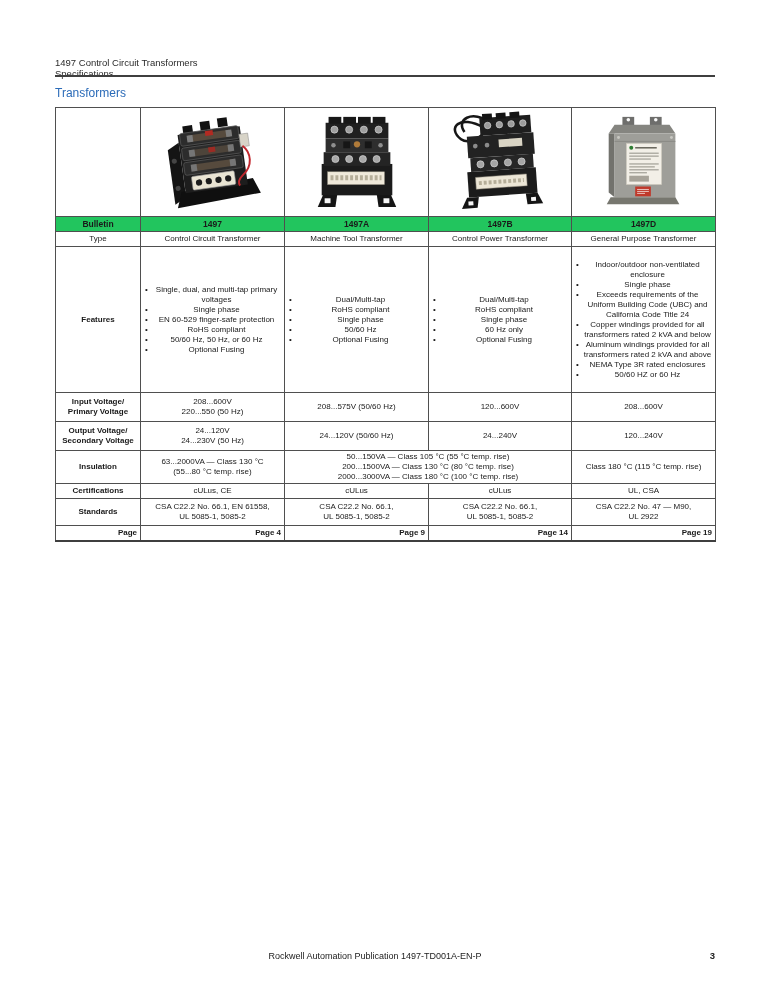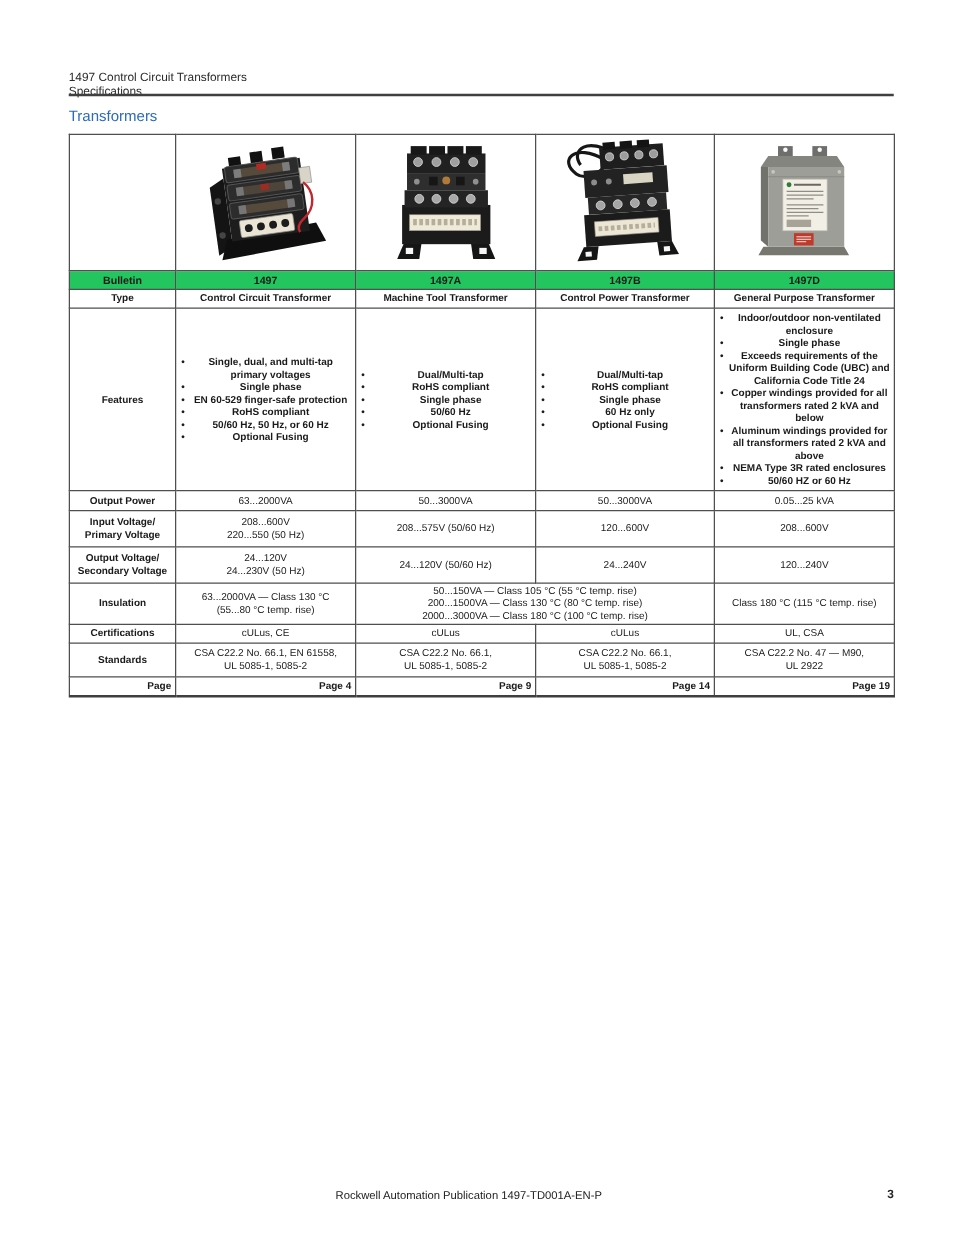--- a/index.html
+++ b/index.html
@@ -11,32 +11,32 @@
   .running-head { position:absolute; top:57px; left:55px; width:660px; display:flex; justify-content:space-between; font-size:9.5px; color:#2b2b2b;flex-direction:column; }
   .head-rule { position:absolute; top:75px; left:55px; width:660px; height:2px; background:#3f3f3f; }
   .section-heading { position:absolute; top:86px; left:55px; font-size:12px; font-weight:normal; color:#2b6bb8; }
 
   table.spec { position:absolute; top:107px; left:55px; width:660px; border-collapse:collapse; table-layout:fixed; }
   table.spec td { border:1px solid #4f4f4f; padding:1px 3px; font-size:8px; text-align:center; vertical-align:middle; line-height:10px; }
   td.lbl { text-align:left; font-weight:bold; padding-left:3px; font-size:8px; line-height:9.5px; }
   tr.r-images td { height:109px; padding:2px; }
   tr.r-bulletin td { height:15px; background:#22c55e; font-weight:bold; font-size:8.5px; }
   tr.r-bulletin td.lbl { text-align:center; }
-  tr.r-type td { height:15px; font-weight:bold; }
+  tr.r-type td { height:15px; font-weight:normal; }
   tr.r-features td { height:146px; }
   tr.r-power td { height:16px; }
   tr.r-voltage td { height:29px; }
   tr.r-insulation td { height:33px; }
   tr.r-certs td { height:15px; }
   tr.r-standards td { height:27px; line-height:10px; }
   tr.r-page td { height:15px; font-weight:bold; }
   tr.r-page td, tr.r-page td.lbl { border-bottom:2px solid #3f3f3f;text-align:right; }
 
   .feat { text-align:left; font-size:7.5px; line-height:9.5px; padding:2px 2px 2px 4px; }
-  .feat .li { position:relative; padding-left:8px;font-weight:bold; }
+  .feat .li { position:relative; padding-left:8px; }
   .feat .li::before { content:"\2022"; position:absolute; left:1px; top:0; }
   .imgwrap { display:flex; align-items:center; justify-content:center; height:100%; }
   .footer-center { position:absolute; top:951px; left:0; width:750px; text-align:center; font-size:9px; color:#222; }
   .footer-page { position:absolute; top:950px; right:53px; font-size:9.5px; font-weight:bold; color:#222; }
 </style>
 </head>
 <body>
 
 <div class="running-head">
   <span>1497 Control Circuit Transformers</span>
@@ -237,27 +237,20 @@
       <div class="li">Indoor/outdoor non-ventilated enclosure</div>
       <div class="li">Single phase</div>
       <div class="li">Exceeds requirements of the Uniform Building Code (UBC) and California Code Title 24</div>
       <div class="li">Copper windings provided for all transformers rated 2 kVA and below</div>
       <div class="li">Aluminum windings provided for all transformers rated 2 kVA and above</div>
       <div class="li">NEMA Type 3R rated enclosures</div>
       <div class="li">50/60 HZ or 60 Hz</div>
     </td>
   </tr>
 
-  <tr class="r-power">
-    <td class="lbl">Output Power</td>
-    <td>63...2000VA</td>
-    <td>50...3000VA</td>
-    <td>50...3000VA</td>
-    <td>0.05...25 kVA</td>
-  </tr>
 
   <tr class="r-voltage">
     <td class="lbl">
       <div>Input Voltage/</div>
       <div>Primary Voltage</div>
     </td>
     <td>
       <div>208...600V</div>
       <div>220...550 (50 Hz)</div>
     </td>

